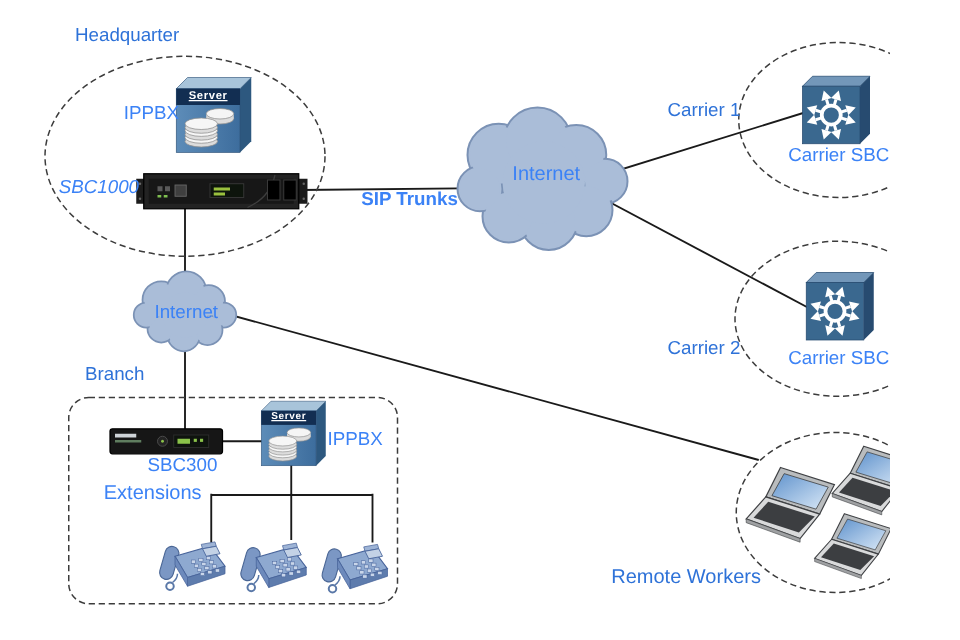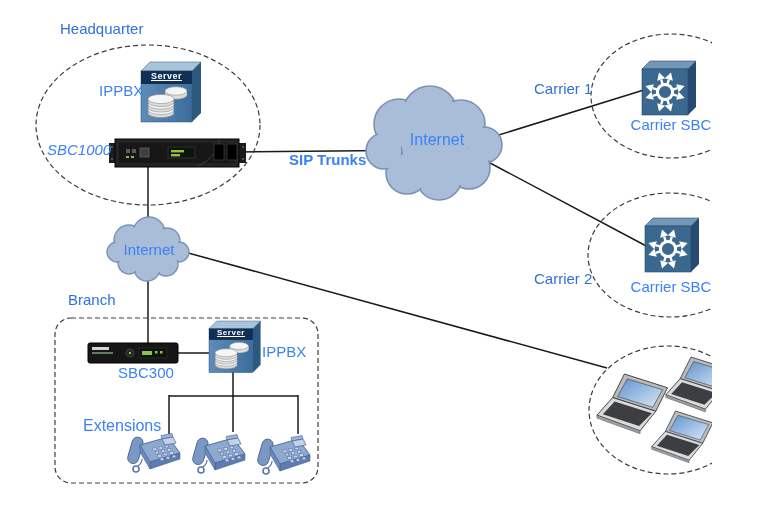--- a/index.html
+++ b/index.html
@@ -262,15 +262,16 @@
 
   <span class="lbl zone" style="left:534px;top:81px;">Carrier 1</span>
   <span class="lbl ctr" style="left:671px;top:117px;">Carrier SBC</span>
   <span class="lbl zone" style="left:534px;top:259px;margin-top:12px;">Carrier 2</span>
   <span class="lbl ctr" style="left:671px;top:279px;">Carrier SBC</span>
 
   <span class="lbl zone" style="left:56px;top:292px;margin-left:12px;">Branch</span>
   <span class="lbl" style="left:98px;top:365px;margin-left:20px;">SBC300</span>
   <span class="lbl" style="left:262px;top:344px;">IPPBX</span>
   <span class="badge badge-br">Server</span>
-  <span class="lbl lbl-extensions" style="left:83px;top:417px;">Extensions</span>
-
+  <span class="lbl lbl-extensions" style="left:83px;top:386px;">Extensions</span>
+
+  <span class="lbl zone lbl-remote" style="left:489px;top:453px;">Remote Workers</span>
 </div>
 
 </body></html>

